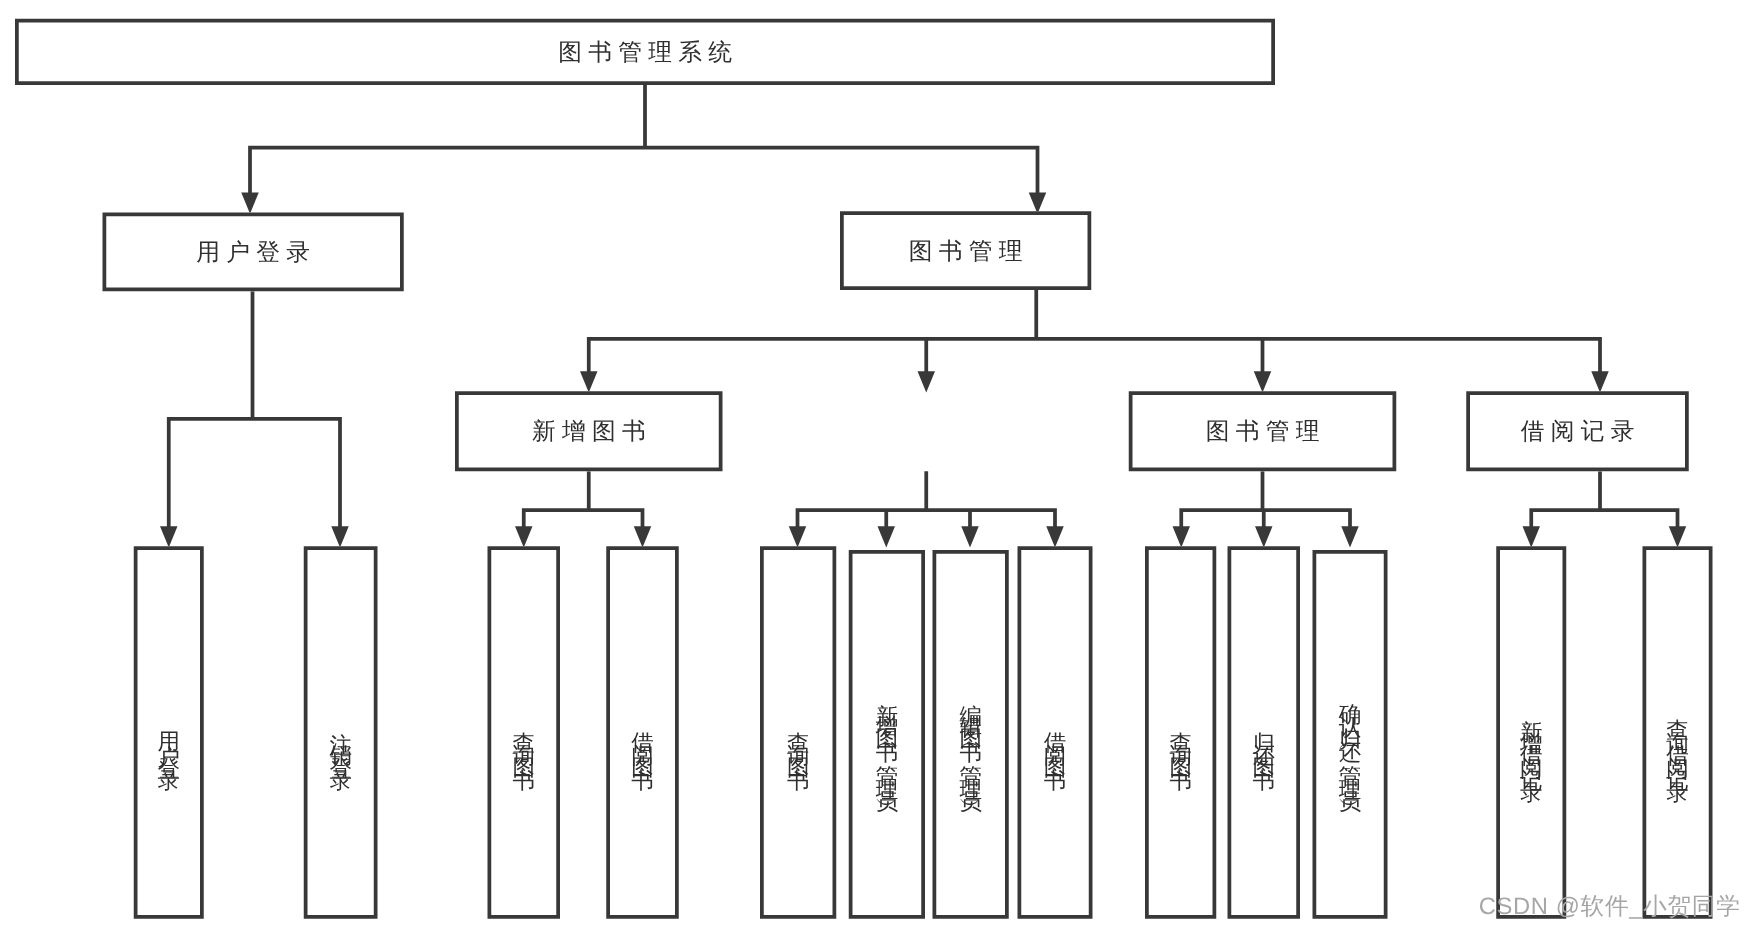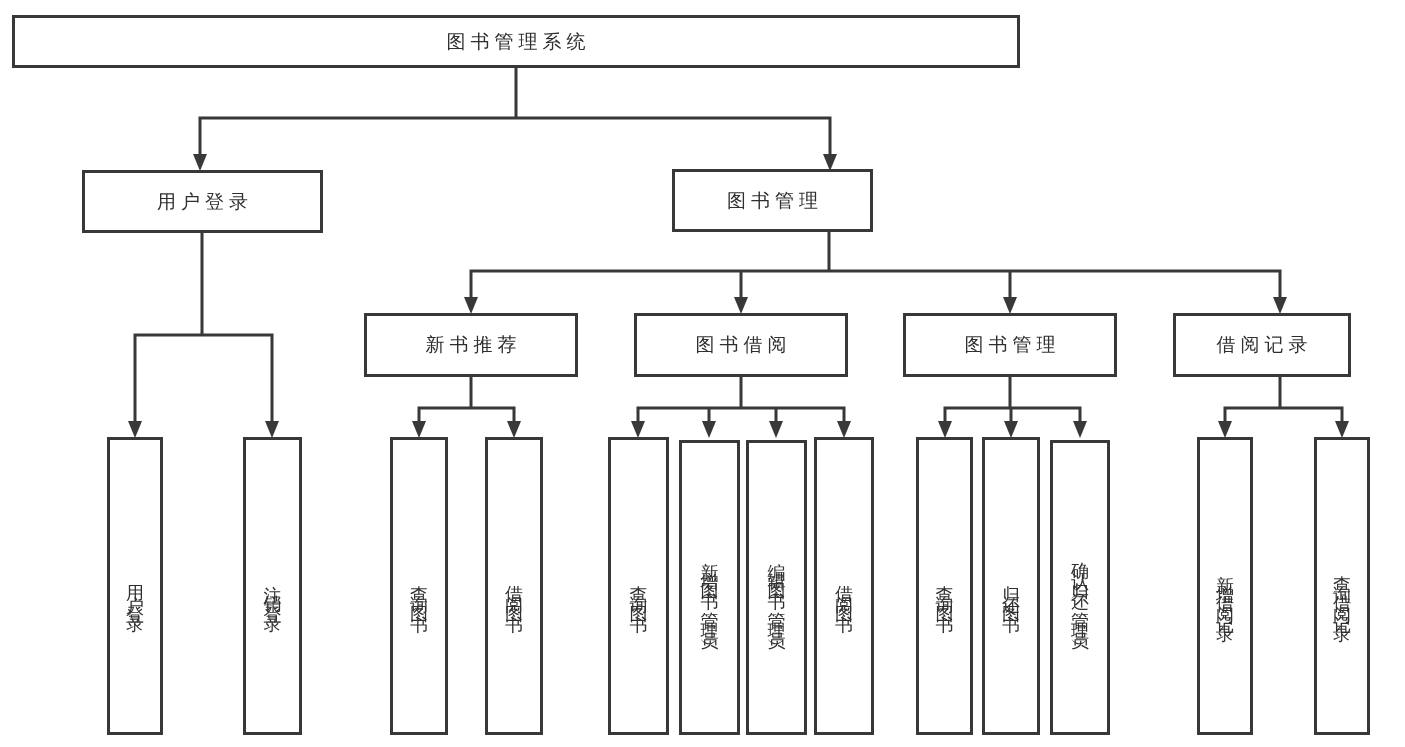--- a/index.html
+++ b/index.html
@@ -103,24 +103,21 @@
   </div>
 
   <div class="node hnode" style="left:82px;top:170px;width:241px;height:63px">
     <span>用户登录</span>
   </div>
   <div class="node hnode" style="left:672px;top:169px;width:201px;height:63px">
     <span>图书管理</span>
   </div>
 
   <div class="node hnode" style="left:364px;top:313px;width:214px;height:64px">
-    <span>新书推荐</span>
-  </div>
-  <div class="node hnode" style="left:634px;top:313px;width:214px;height:64px">
-    <span>图书借阅</span>
+    <span>新增图书</span>
   </div>
   <div class="node hnode" style="left:903px;top:313px;width:214px;height:64px">
     <span>图书管理</span>
   </div>
   <div class="node hnode" style="left:1173px;top:313px;width:178px;height:64px">
     <span>借阅记录</span>
   </div>
 
   <div class="node vnode" style="left:107px;top:437px;width:56px;height:298px">
     <span>用户登录</span>
@@ -159,14 +156,15 @@
     <span>确认归还（管理员）</span>
   </div>
 
   <div class="node vnode" style="left:1197px;top:437px;width:56px;height:298px">
     <span>新增借阅记录</span>
   </div>
   <div class="node vnode" style="left:1314px;top:437px;width:56px;height:298px">
     <span>查询借阅记录</span>
   </div>
 
+  <div class="watermark">CSDN @软件_小贺同学</div>
 
 </div>
 
 </body></html>

